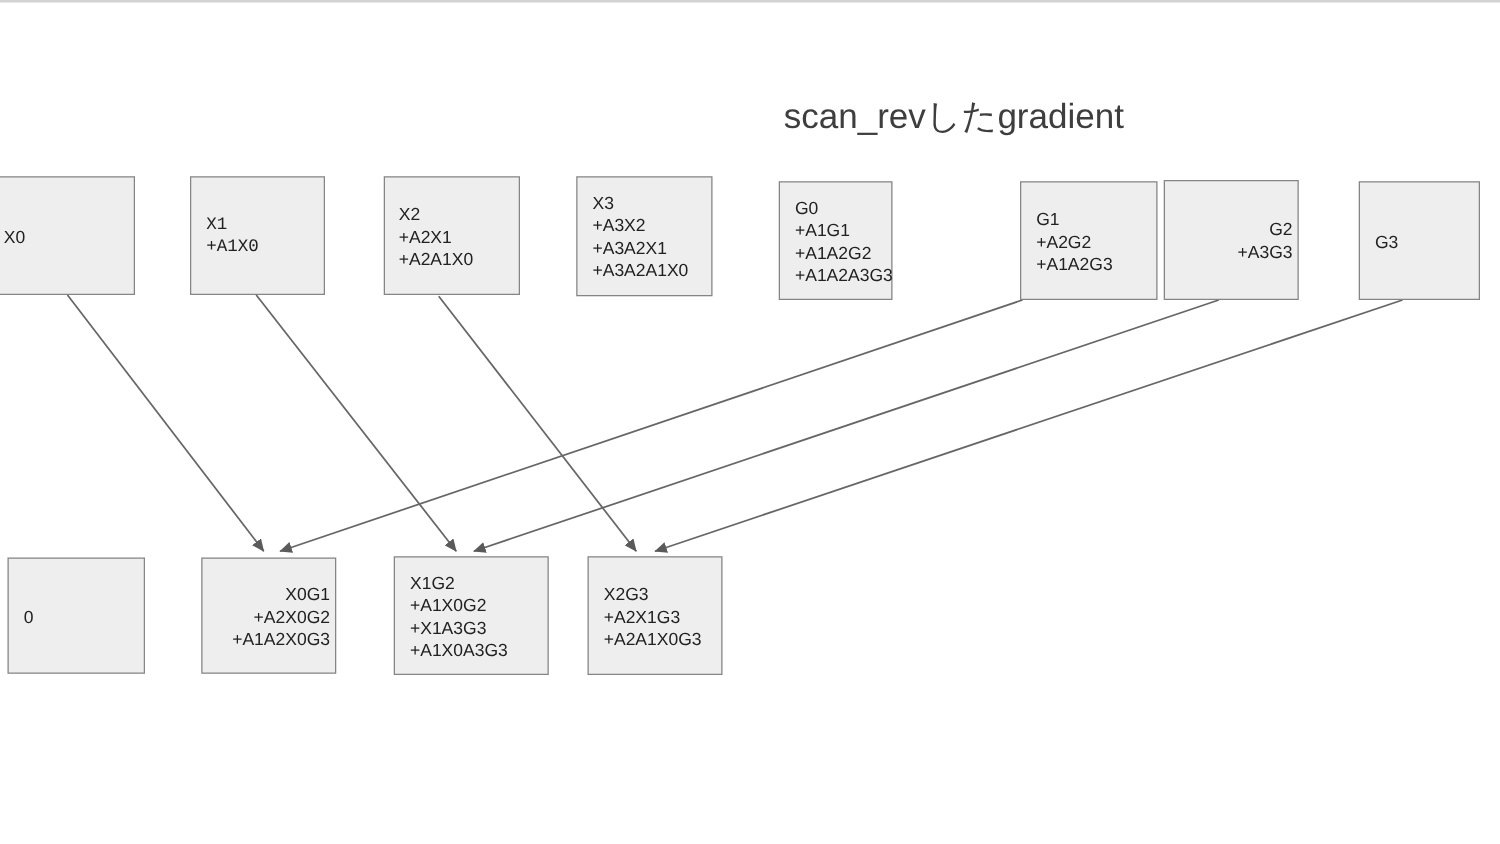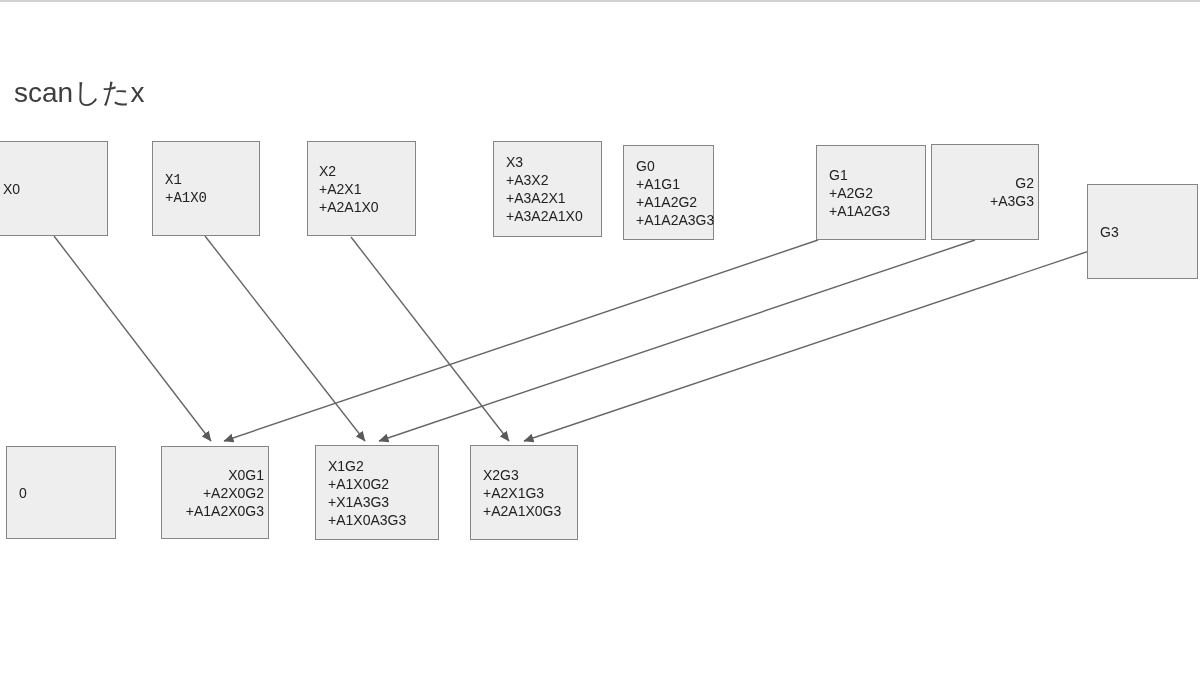--- a/index.html
+++ b/index.html
@@ -57,22 +57,22 @@
     stroke: #666666;
     stroke-width: 1.4;
   }
 </style>
 </head>
 <body>
 
 <div id="canvas">
   <div class="top-edge"></div>
 
-  <div class="title" id="title-scan">scanしたx</div>
 
+  <div class="title" id="title-scanrev">scan_revしたgradient</div>
 
   <svg id="edges-svg" viewBox="0 0 1200 675" xmlns="http://www.w3.org/2000/svg">
     <defs>
       <marker id="arrowhead" markerWidth="11" markerHeight="9" refX="9.5" refY="4.5" orient="auto" markerUnits="userSpaceOnUse">
         <path d="M0,0 L10,4.5 L0,9 z" fill="#5a5a5a"></path>
       </marker>
     </defs>
   <line x1="54" y1="236" x2="211" y2="441" marker-end="url(#arrowhead)"></line>
       <line x1="205" y1="236" x2="365" y2="441" marker-end="url(#arrowhead)"></line>
       <line x1="351" y1="237" x2="509" y2="441" marker-end="url(#arrowhead)"></line>
@@ -87,42 +87,42 @@
       </div>
       <div class="node" style="left: 152px; top: 141px; width: 108px; height: 95px; font-family: Liberation Mono, monospace;">
         <div class="line">X1</div>
         <div class="line">+A1X0</div>
       </div>
       <div class="node" style="left: 307px; top: 141px; width: 109px; height: 95px; padding-left: 11px;">
         <div class="line">X2</div>
         <div class="line">+A2X1</div>
         <div class="line">+A2A1X0</div>
       </div>
-      <div class="node" style="left: 461px; top: 141px; width: 109px; height: 96px; margin-left: 32px;">
+      <div class="node" style="left: 461px; top: 141px; width: 109px; height: 96px;">
         <div class="line">X3</div>
         <div class="line">+A3X2</div>
         <div class="line">+A3A2X1</div>
         <div class="line">+A3A2A1X0</div>
       </div>
       <div class="node" style="left: 623px; top: 145px; width: 91px; height: 95px;">
         <div class="line">G0</div>
         <div class="line">+A1G1</div>
         <div class="line">+A1A2G2</div>
         <div class="line">+A1A2A3G3</div>
       </div>
       <div class="node" style="left: 816px; top: 145px; width: 110px; height: 95px;">
         <div class="line">G1</div>
         <div class="line">+A2G2</div>
         <div class="line">+A1A2G3</div>
       </div>
       <div class="node" style="left: 931px; top: 144px; width: 108px; height: 96px; text-align: right;">
         <div class="line">G2</div>
         <div class="line">+A3G3</div>
       </div>
-      <div class="node" style="left: 1087px; top: 145px; width: 111px; height: 95px; margin-top: 39px;">
+      <div class="node" style="left: 1087px; top: 145px; width: 97px; height: 95px;">
         <div class="line">G3</div>
       </div>
       <div class="node" style="left: 6px; top: 446px; width: 110px; height: 93px;">
         <div class="line">0</div>
       </div>
       <div class="node" style="left: 161px; top: 446px; width: 108px; height: 93px; align-items: flex-end;">
         <div class="line">X0G1</div>
         <div class="line">+A2X0G2</div>
         <div class="line">+A1A2X0G3</div>
       </div>

